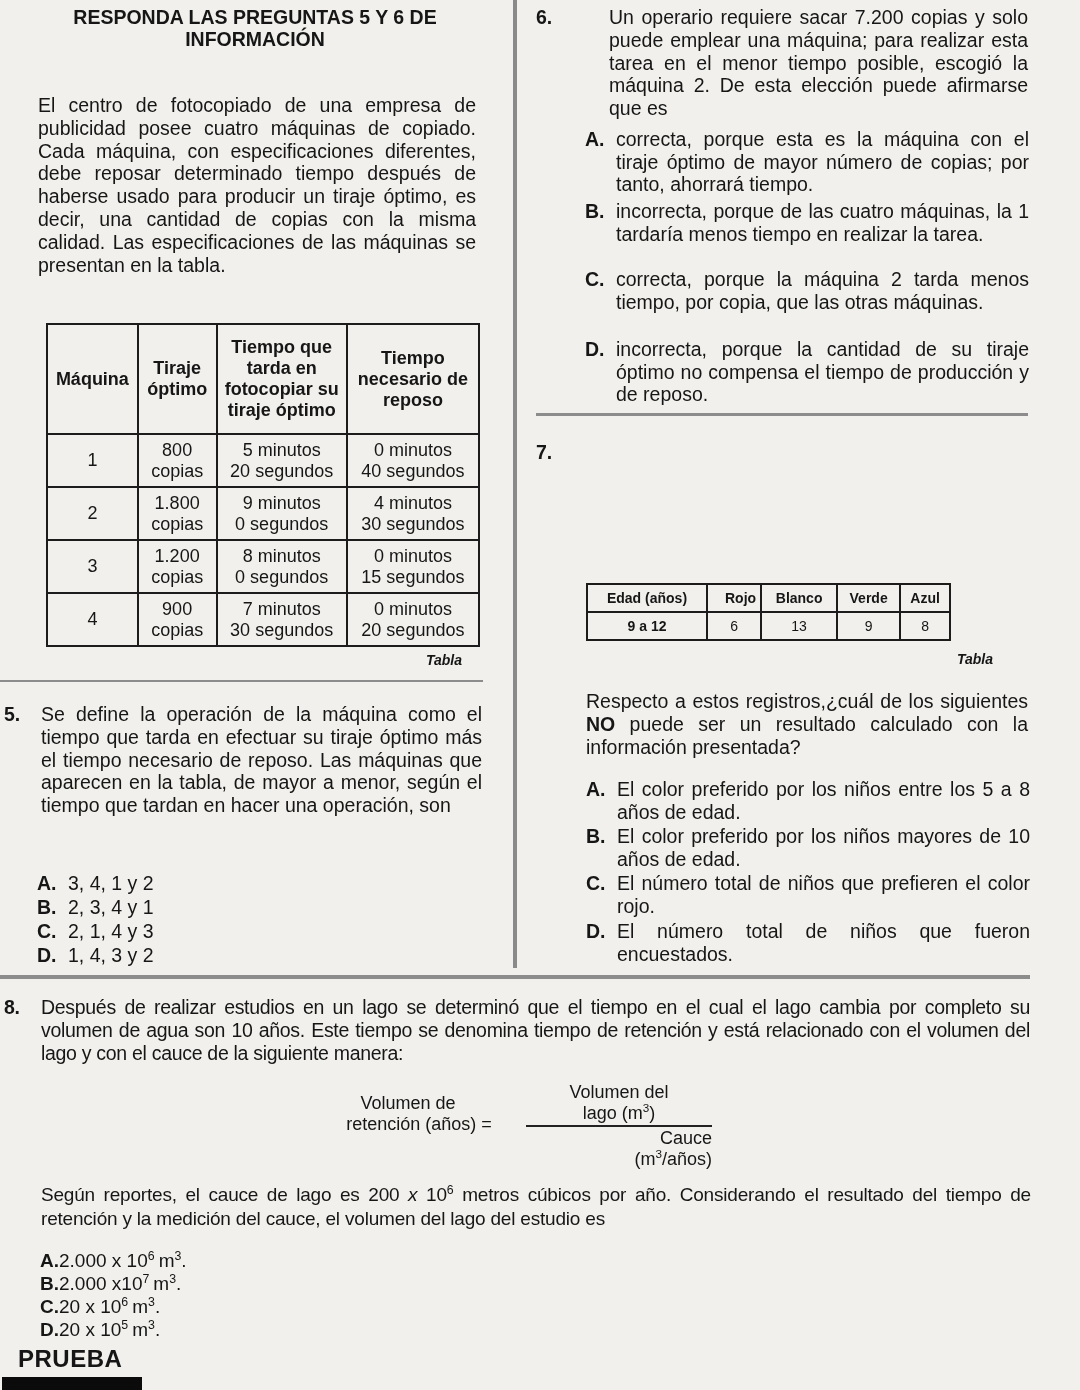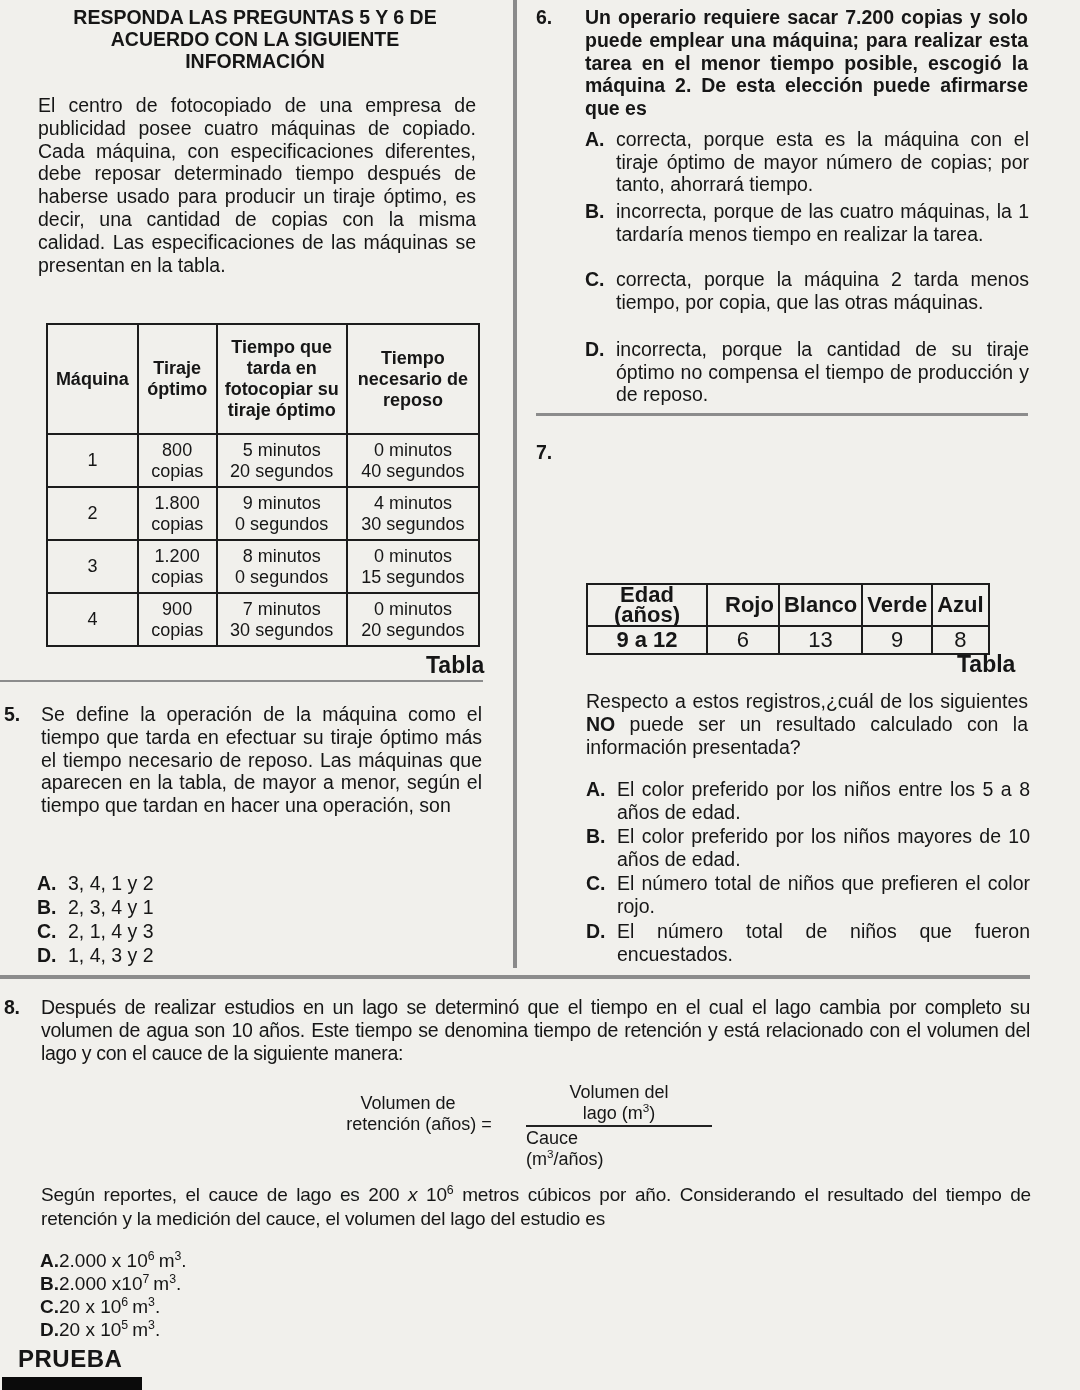--- a/index.html
+++ b/index.html
@@ -26,32 +26,32 @@
   
   table.mt {
     position: absolute; left: 46px; top: 323px; width: 434px;
     border-collapse: collapse; font-size: 18px; line-height: 21px;
   }
   table.mt th, table.mt td {
     border: 2px solid #1c1c1c; text-align: center; vertical-align: middle;
   }
   table.mt th { font-weight: bold; height: 110px; padding: 0 2px; }
   table.mt td { height: 53px; }
-  .tabla-cap { font-weight: bold; font-size: 23px; }
+  .tabla-cap { font-weight: bold; font-size: 14px; font-style: italic; }
 
   
   .qnum { font-weight: bold; }
   .opt { position: absolute; font-size: 19.5px; line-height: 22.5px; }
   .opt .lt { font-weight: bold; position: absolute; left: 0; top: 0; }
   .opt .tx { display: block; margin-left: 31px; text-align: justify; }
 
   
   table.ct {
     position: absolute; left: 586px; top: 583px;
-    border-collapse: collapse; font-size: 22px; line-height: 20px;
+    border-collapse: collapse; font-size: 14px; line-height: 20px;
   }
   table.ct th, table.ct td { border: 2px solid #1c1c1c; text-align: center; height: 28px; padding: 0 4px; }
   table.ct th { font-weight: bold; }
   table.ct td.age { font-weight: bold; }
 
   
   .formula { font-size: 18px; line-height: 21px; }
   .frac-line { position: absolute; left: 526px; top: 1125px; width: 186px; height: 2px; background: #222; }
 
   .cond { font-size: 19px; letter-spacing: -0.2px; }
@@ -62,21 +62,20 @@
 </head>
 <body>
 
 <div class="vdiv"></div>
 <div class="hdiv" style="left:536px; top:413px; width:492px;"></div>
 <div class="hdiv" style="left:0; top:680px; width:483px; height:2px;"></div>
 <div class="hdiv" style="left:0; top:975px; width:1030px; height:4px;"></div>
 
 <div class="abs title">
   <div>RESPONDA LAS PREGUNTAS 5 Y 6 DE</div>
-  <div>ACUERDO CON LA SIGUIENTE</div>
   <div>INFORMACIÓN</div>
 </div>
 
 <div class="abs para" style="left:38px; top:94px; width:438px;">El centro de fotocopiado de una empresa de publicidad posee cuatro máquinas de copiado. Cada máquina, con especificaciones diferentes, debe reposar determinado tiempo después de haberse usado para producir un tiraje óptimo, es decir, una cantidad de copias con la misma calidad. Las especificaciones de las máquinas se presentan en la tabla.</div>
 
 <table class="mt">
   <thead>
     <tr>
       <th style="width:91px;">Máquina</th>
       <th style="width:79px;">Tiraje óptimo</th>
@@ -167,21 +166,21 @@
       <span class="tx">2, 1, 4 y 3</span>
     </div>
     <div class="opt" style="left:37px; top:944px; width:200px;">
       <span class="lt">D.</span>
       <span class="tx">1, 4, 3 y 2</span>
     </div>
   </div>
 
 <div class="abs para" style="left:536px; top:6px; width:492px;">
   <span class="qnum abs" style="left:0; top:0;">6.</span>
-  <div style="margin-left:49px; text-align:justify;font-weight:bold;">Un operario requiere sacar 7.200 copias y solo puede emplear una máquina; para realizar esta tarea en el menor tiempo posible, escogió la máquina 2. De esta elección puede afirmarse que es</div>
+  <div style="margin-left:73px; text-align:justify;">Un operario requiere sacar 7.200 copias y solo puede emplear una máquina; para realizar esta tarea en el menor tiempo posible, escogió la máquina 2. De esta elección puede afirmarse que es</div>
 </div>
 <div id="q6-options">
     <div class="opt" style="left:585px; top:128px; width:444px;">
       <span class="lt">A.</span>
       <span class="tx">correcta, porque esta es la máquina con el tiraje óptimo de mayor número de copias; por tanto, ahorrará tiempo.</span>
     </div>
     <div class="opt" style="left:585px; top:200px; width:444px;">
       <span class="lt">B.</span>
       <span class="tx">incorrecta, porque de las cuatro máquinas, la 1 tardaría menos tiempo en realizar la tarea.</span>
     </div>
@@ -252,21 +251,21 @@
 
 <div class="abs formula" style="left:324px; top:1093px; width:190px; text-align:center;">
   <div style="padding-right:22px;">Volumen de</div>
   <div>retención (años) =</div>
 </div>
 <div class="abs formula" style="left:526px; top:1082px; width:186px; text-align:center;">
   <div>Volumen del</div>
   <div><span>lago (m</span><sup>3</sup><span>)</span></div>
 </div>
 <div class="frac-line"></div>
-<div class="abs formula" style="left:526px; top:1128px; width:186px; text-align:left;">
+<div class="abs formula" style="left:526px; top:1128px; width:186px; text-align:right;">
   <div>Cauce</div>
   <div><span>(m</span><sup>3</sup><span>/años)</span></div>
 </div>
 
 <div class="abs para cond" style="left:41px; top:1183px; width:990px; line-height:24px;">
   <span>Según reportes, el cauce de lago es 200</span>
   <i>x</i>
   <span>10</span><sup>6</sup>
   <span>metros cúbicos por año. Considerando el resultado del tiempo de retención y la medición del cauce, el volumen del lago del estudio es</span>
 </div>

